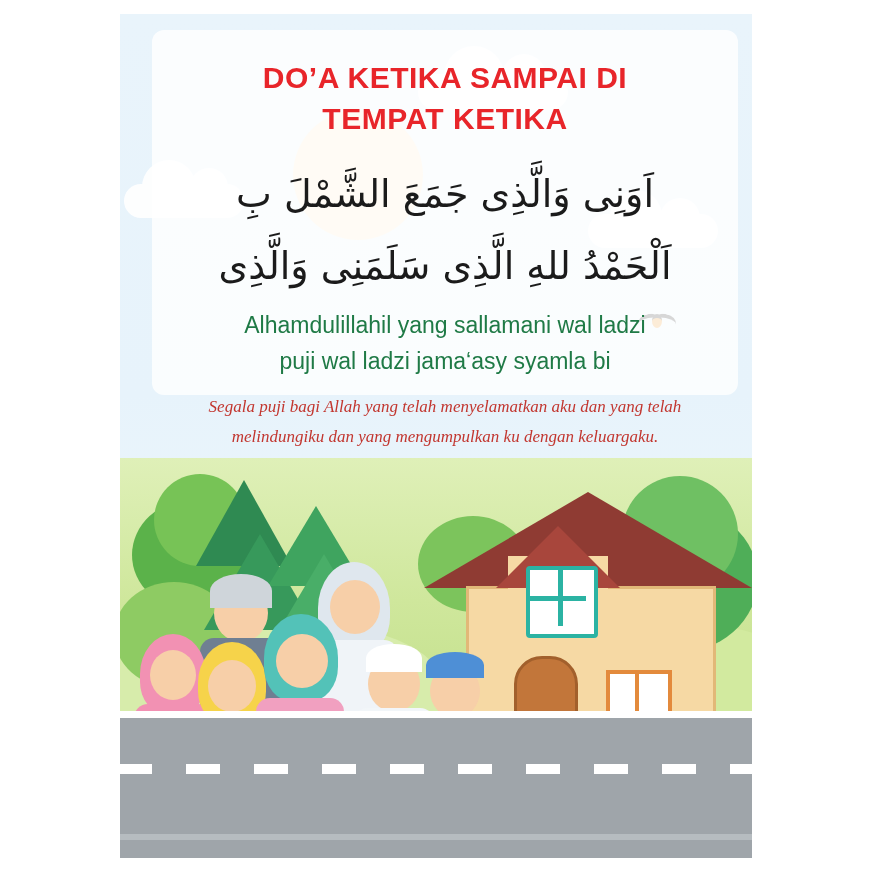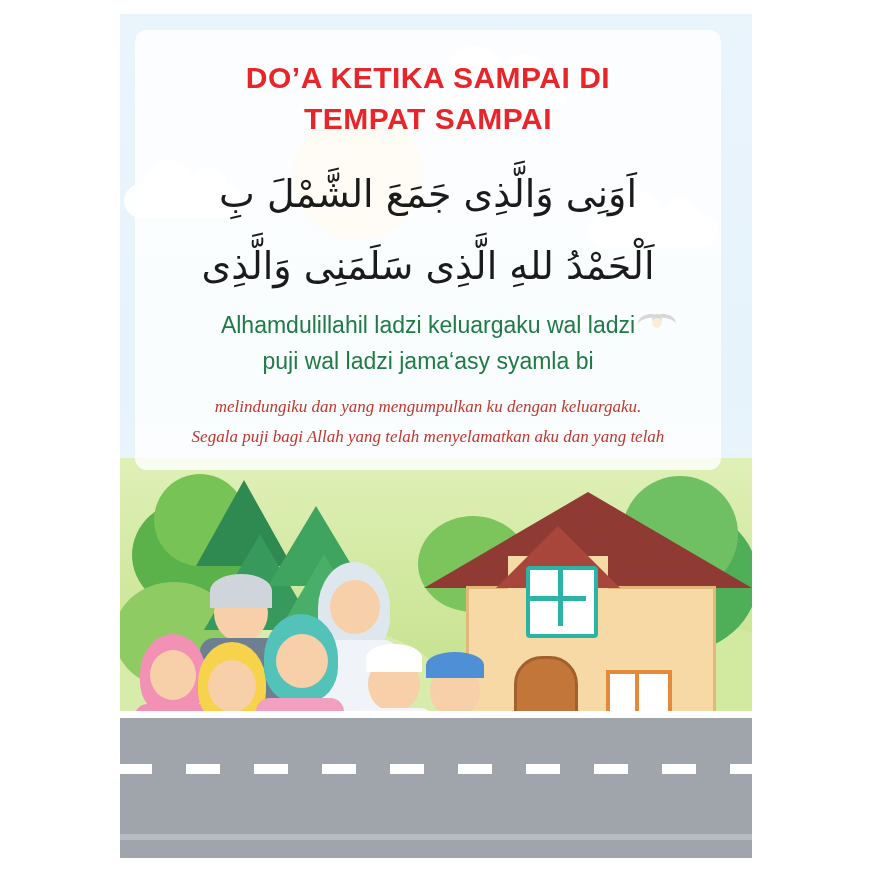--- a/index.html
+++ b/index.html
@@ -221,24 +221,24 @@
 
   
   .person { position: absolute; }
   .head { position: absolute; border-radius: 50%; }
   .body-shape { position: absolute; border-radius: 14px 14px 6px 6px; }
   .hijab { position: absolute; border-radius: 50% 50% 40% 40%; }
 
   
   .card {
     position: absolute;
-    left: 135px;
+    left: 152px;
     top: 30px;
     width: 586px;
-    height: 440px;
+    height: 365px;
     background: rgba(255,255,255,0.80);
     border-radius: 12px;
   }
   .title {
     position: absolute;
     left: 0; right: 0;
     top: 28px;
     text-align: center;
     color: #e8252a;
     font-weight: bold;
@@ -408,33 +408,33 @@
 
     <div class="road">
       <div class="road-inner"></div>
       <div class="road-bottomline"></div>
     </div>
   </div>
 
   <div class="card">
     <div class="title">
       <div>DO’A KETIKA SAMPAI DI</div>
-      <div>TEMPAT SAMPAI</div>
+      <div>TEMPAT KETIKA</div>
     </div>
     <div class="arabic">
       <div>اَوَنِى وَالَّذِى جَمَعَ الشَّمْلَ بِ</div>
       <div>اَلْحَمْدُ للهِ الَّذِى سَلَمَنِى وَالَّذِى</div>
     </div>
     <div class="translit">
-      <div>Alhamdulillahil ladzi keluargaku wal ladzi</div>
+      <div>Alhamdulillahil yang sallamani wal ladzi</div>
       <div>puji wal ladzi jama‘asy syamla bi</div>
     </div>
     <div class="meaning">
+      <div>Segala puji bagi Allah yang telah menyelamatkan aku dan  yang telah</div>
       <div>melindungiku dan yang mengumpulkan ku dengan keluargaku.</div>
-      <div>Segala puji bagi Allah yang telah menyelamatkan aku dan  yang telah</div>
     </div>
   </div>
 
   <div class="white-left"></div>
   <div class="white-right"></div>
   <div class="white-top"></div>
   <div class="white-bottom"></div>
 </div>
 
 </body></html>

